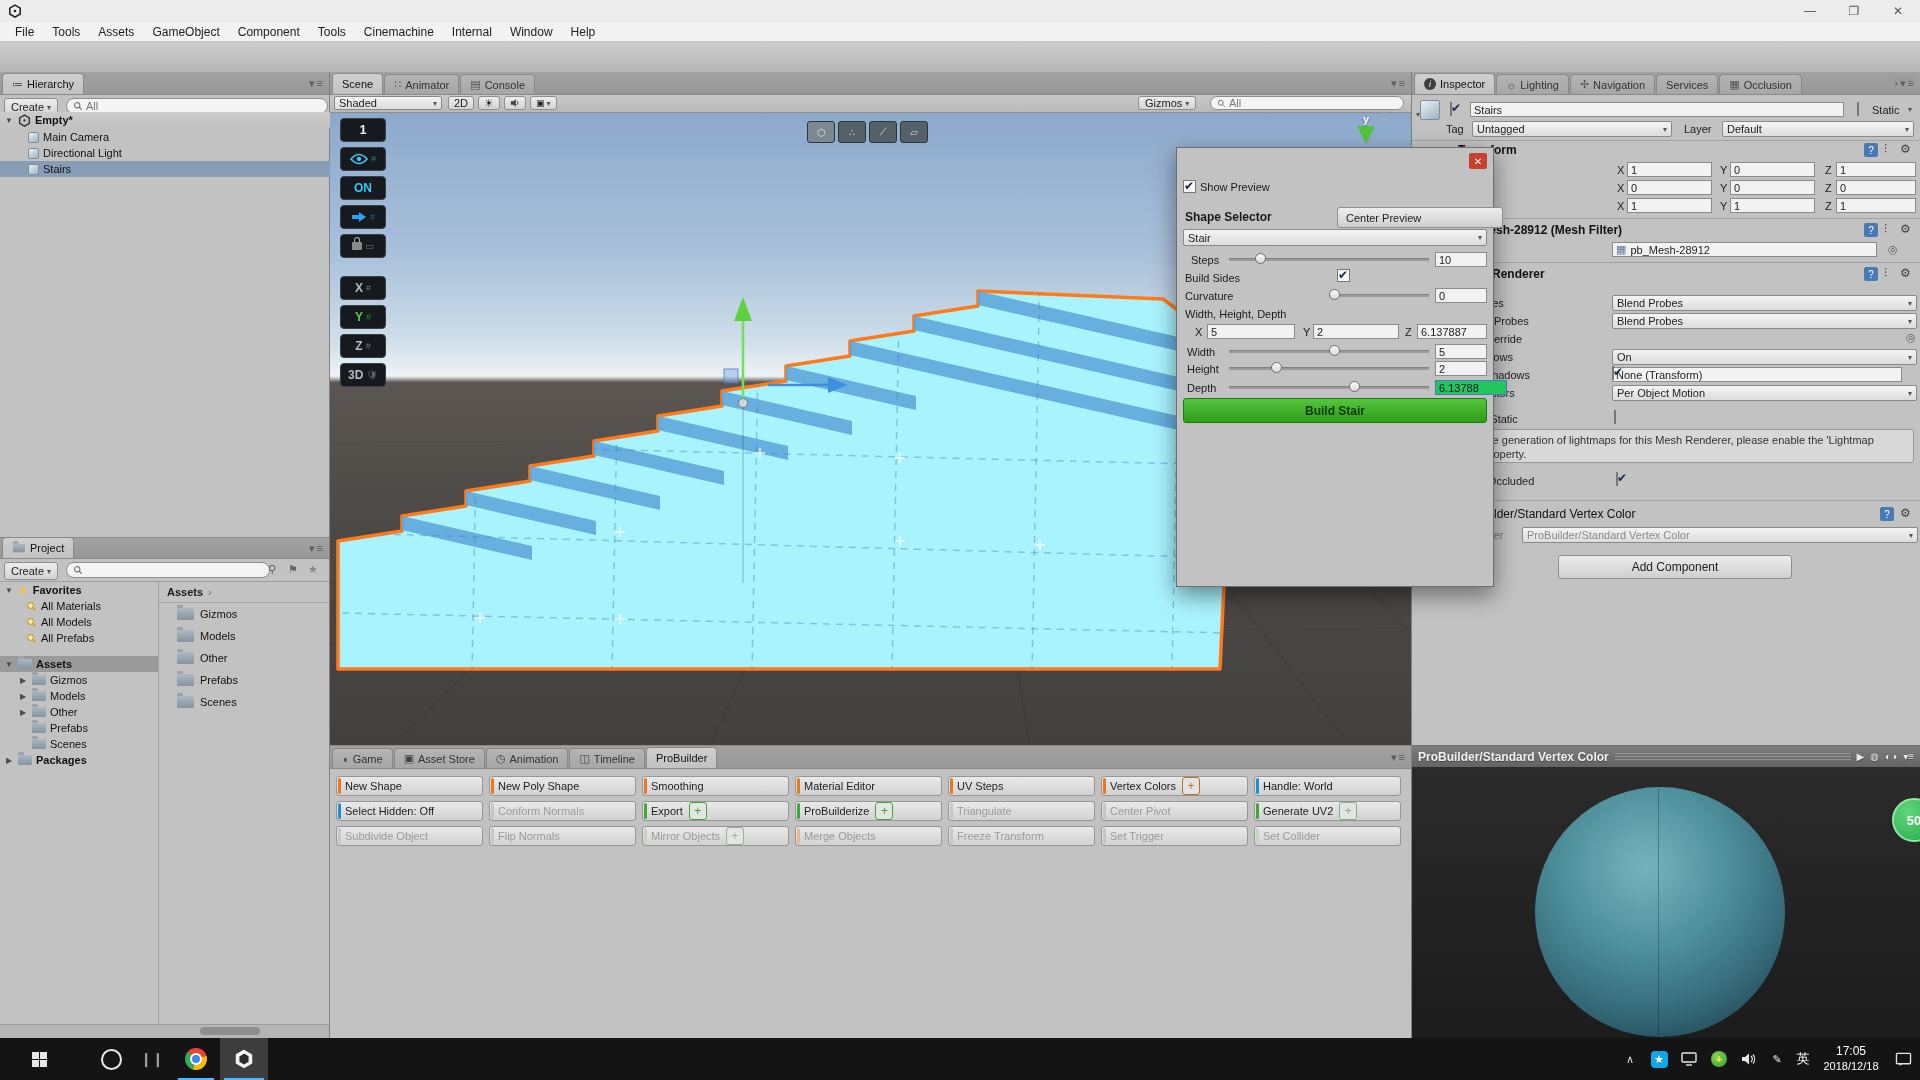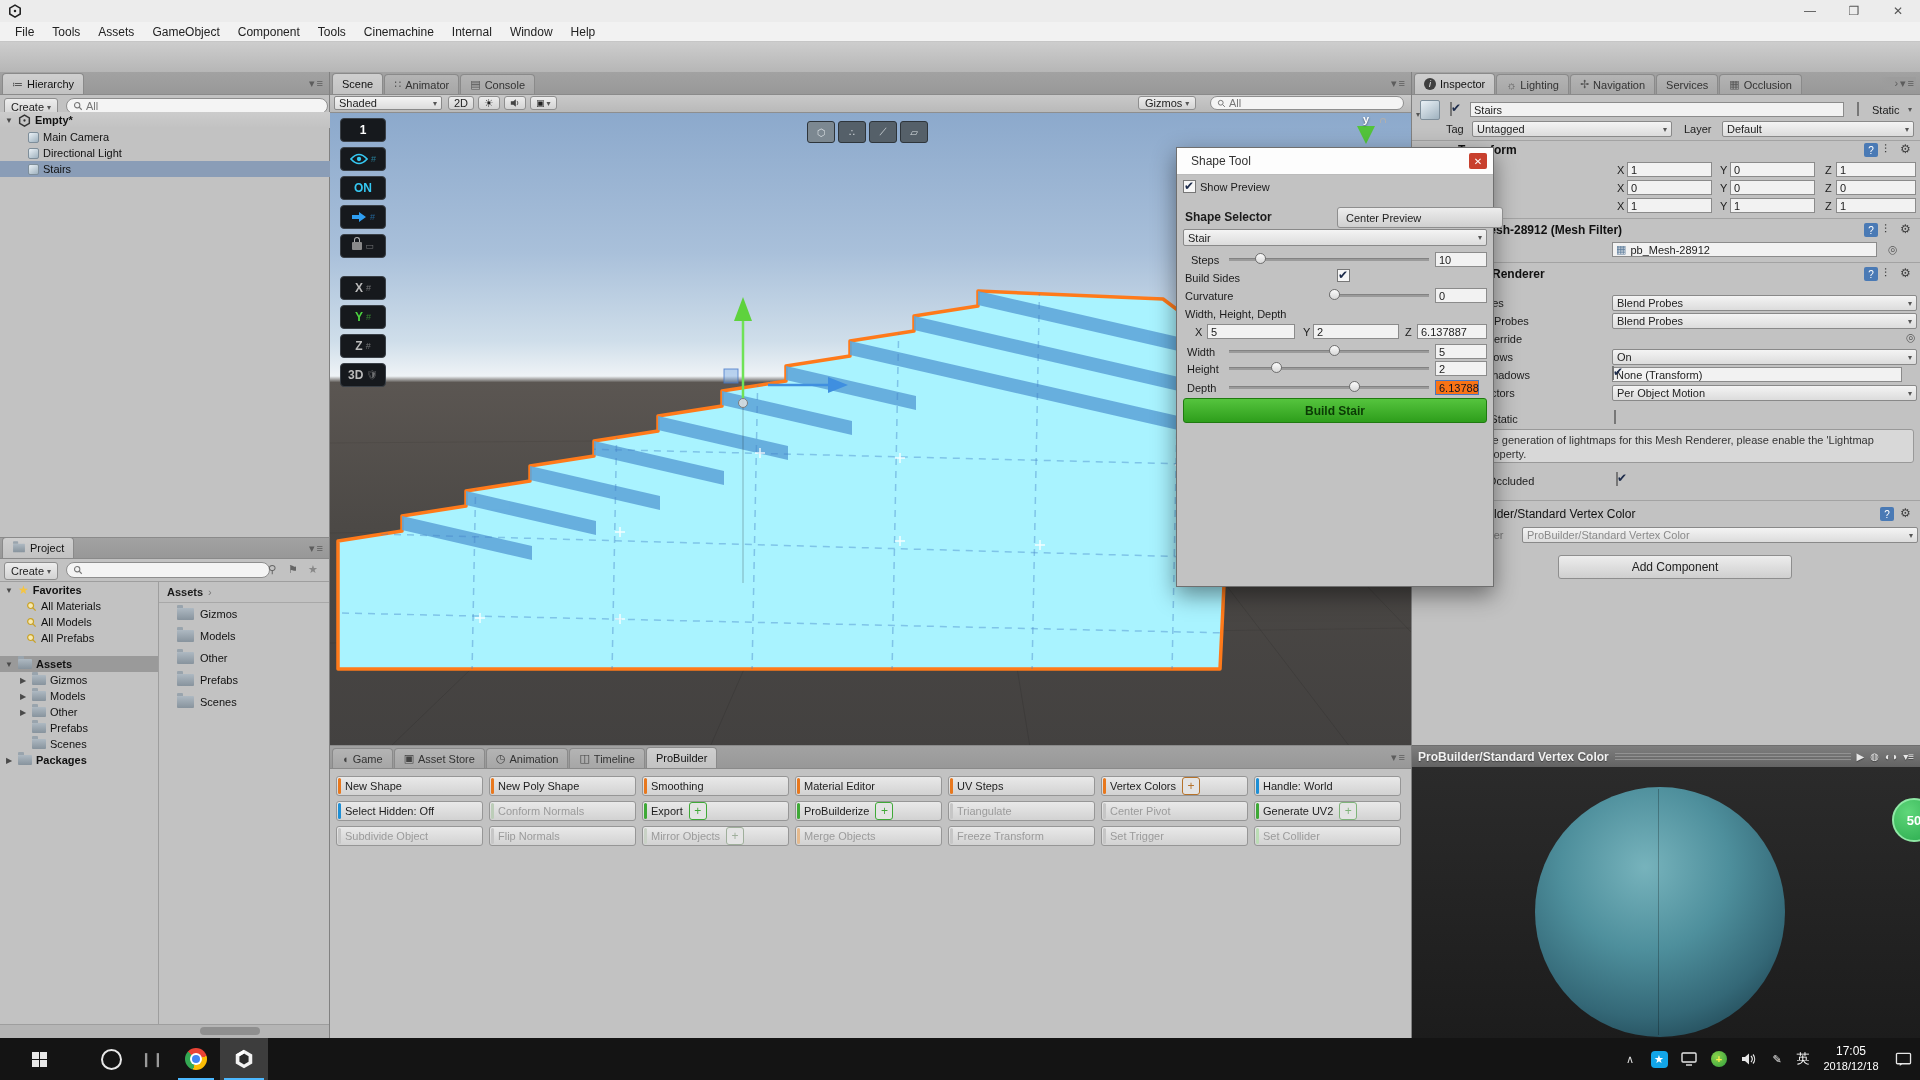--- a/index.html
+++ b/index.html
@@ -835,23 +835,20 @@
         background:radial-gradient(circle at 44% 32%,#77B3BC 0%,#4E8F9C 38%,#346877 68%,#1E4350 88%,#152E38 100%);"></div>
       <div class="a" style="left:246px;top:22px;width:1px;height:246px;background:rgba(0,0,0,0.25);"></div>
     </div>
 
     <div class="a" style="right:-16px;top:52px;width:44px;height:44px;border-radius:50%;background:radial-gradient(circle at 35% 30%,#5FD77A,#28A94C);border:2px solid #8FE8A5;color:#fff;font-weight:bold;font-size:13px;display:flex;align-items:center;justify-content:center;box-sizing:border-box;">
       <span>50</span>
     </div>
   </div>
 
   <div class="a dialog">
-    <div class="dlg-title">
-      <span>Shape Tool</span>
-    </div>
     <div class="dlg-close">✕</div>
 
     <div class="sd flex" style="left:6px;top:32px;gap:4px;">
       <span class="cb on"></span>
       <span>Show Preview</span>
     </div>
     <div class="sd grpbtn" style="left:160px;top:30px;width:148px;height:19px;justify-content:flex-start;margin-top:29px;">
       <span>Center Preview</span>
     </div>
 
@@ -912,21 +909,21 @@
     </div>
     <div class="sd fld" style="left:258px;top:213px;width:52px;">
         <span>2</span>
       </div>
 
     <div class="sd" style="left:10px;top:234px;">Depth</div>
     <div class="sd slider" style="left:52px;top:231px;width:200px;">
       <span class="track"></span>
         <span class="knob" style="left:60%;"></span>
     </div>
-    <div class="sd fld" style="left:258px;top:232px;width:44px;background:#f97316;border-color:#4A78C0;color:#0e1424;">
+    <div class="sd fld" style="left:258px;top:232px;width:72px;background:#22c55e;border-color:#4A78C0;color:#0e1424;">
         <span>6.13788</span>
       </div>
 
     <div class="buildbtn">
         <span>Build Stair</span>
       </div>
   </div>
 
   <div class="a taskbar">
     <div class="tb-ico" style="left:18px;width:42px;">

